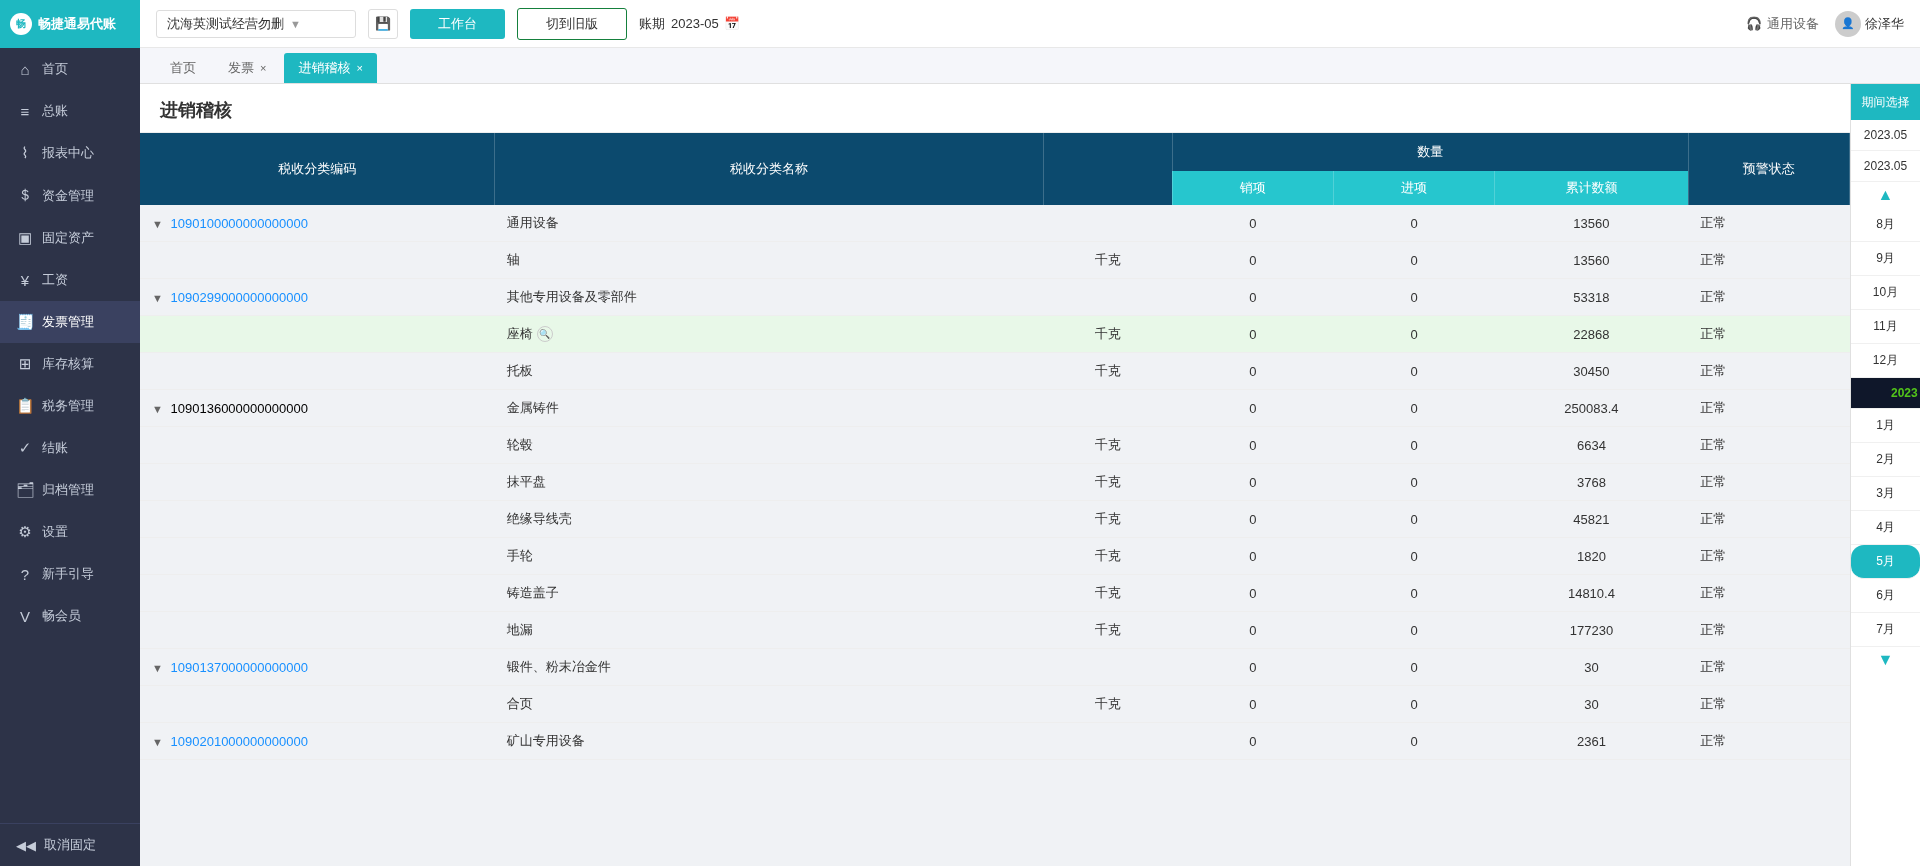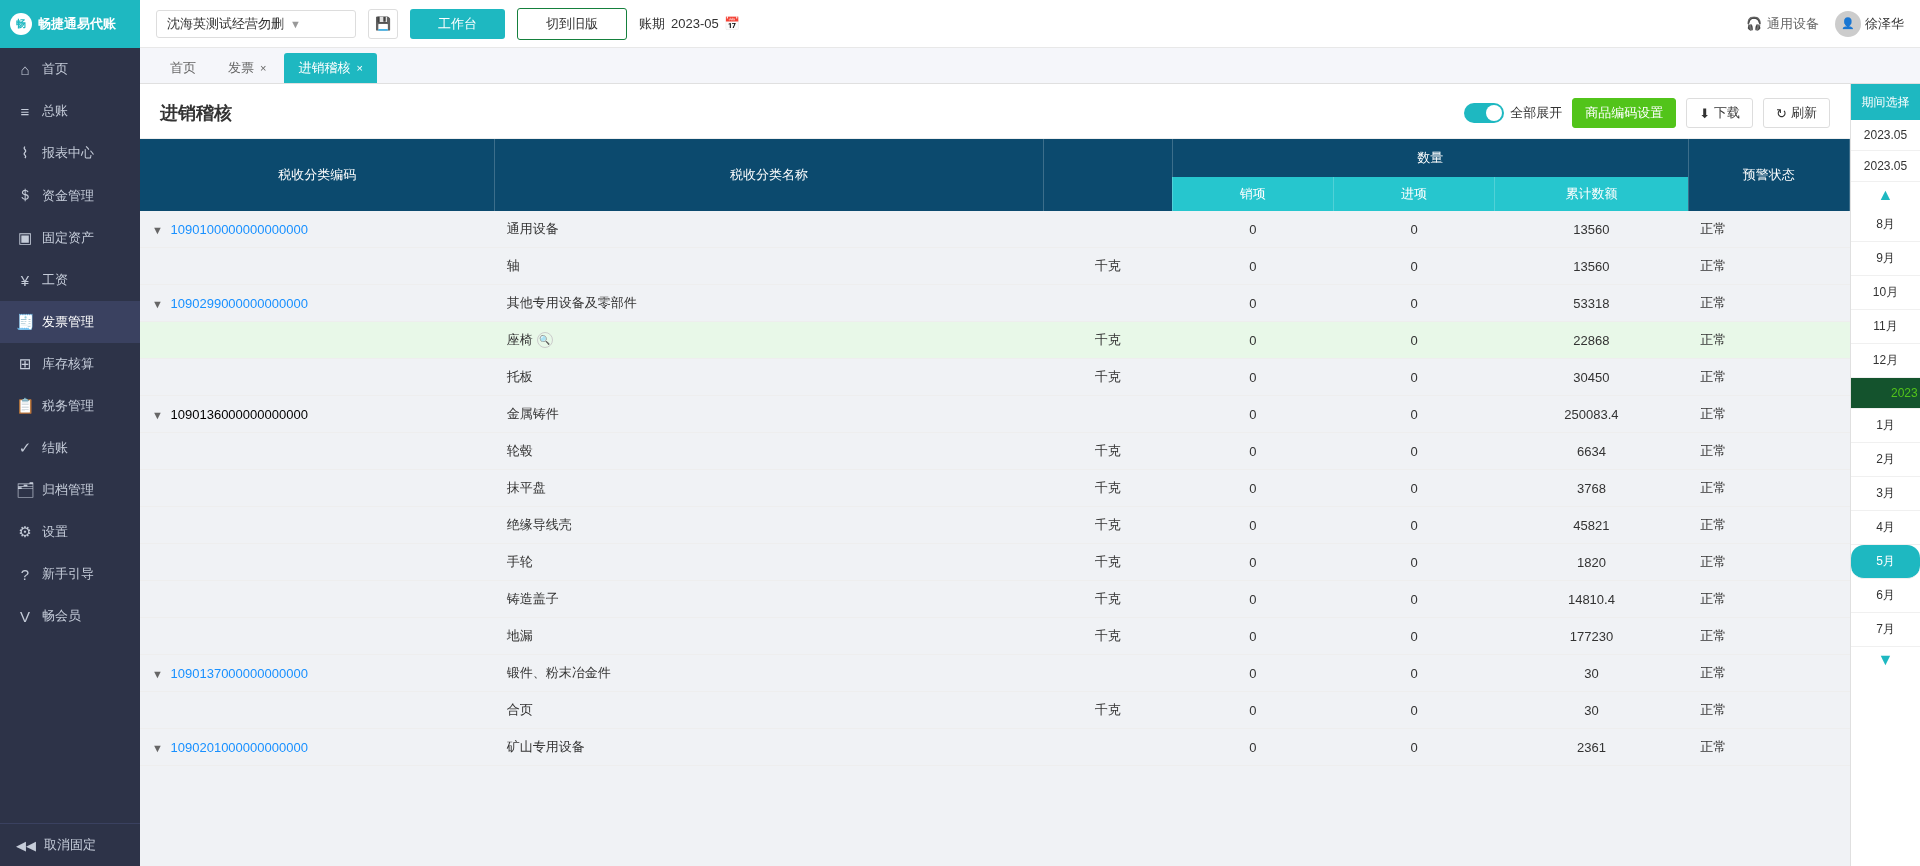--- a/index.html
+++ b/index.html
@@ -319,21 +319,21 @@
     }
     .period-item {
       padding: 8px 4px;
       text-align: center;
       font-size: 12px;
       color: #333;
       cursor: pointer;
       border-bottom: 1px solid #f0f0f0;
     }
     .period-item.active { background: #1eb8c1; color: white; border-radius: 13px; }
-    .period-item.year-label { color: #52c41a; font-weight: normal; background: #14532d; padding-left: 40px; }
+    .period-item.year-label { color: #52c41a; font-weight: bold; background: #0f172a; padding-left: 40px; }
 
     .scroll-btn {
       width: 100%;
       padding: 4px;
       display: flex;
       align-items: center;
       justify-content: center;
       cursor: pointer;
       color: #1eb8c1;
       font-size: 16px;
@@ -477,37 +477,20 @@
       <span>进销稽核</span>
       <span class="close">×</span>
     </div>
   </div>
 
   <div class="content">
     <div class="page-area">
 
       <div class="page-header">
         <h2 class="page-title">进销稽核</h2>
-        <div class="page-header-actions">
-          <div class="toggle-switch">
-            <div class="switch-track">
-              <div class="switch-knob"></div>
-            </div>
-            <span>全部展开</span>
-          </div>
-          <button class="action-btn green">商品编码设置</button>
-          <button class="action-btn">
-            <span>⬇</span>
-            <span>下载</span>
-          </button>
-          <button class="action-btn">
-            <span>↻</span>
-            <span>刷新</span>
-          </button>
-        </div>
       </div>
 
       <div class="table-container">
         <table>
           <thead>
             <tr>
               <th class="col-tax-code" rowspan="2">税收分类编码</th>
               <th class="col-tax-name" rowspan="2">税收分类名称</th>
               <th class="col-unit" rowspan="2"></th>
               <th colspan="3">数量</th>

